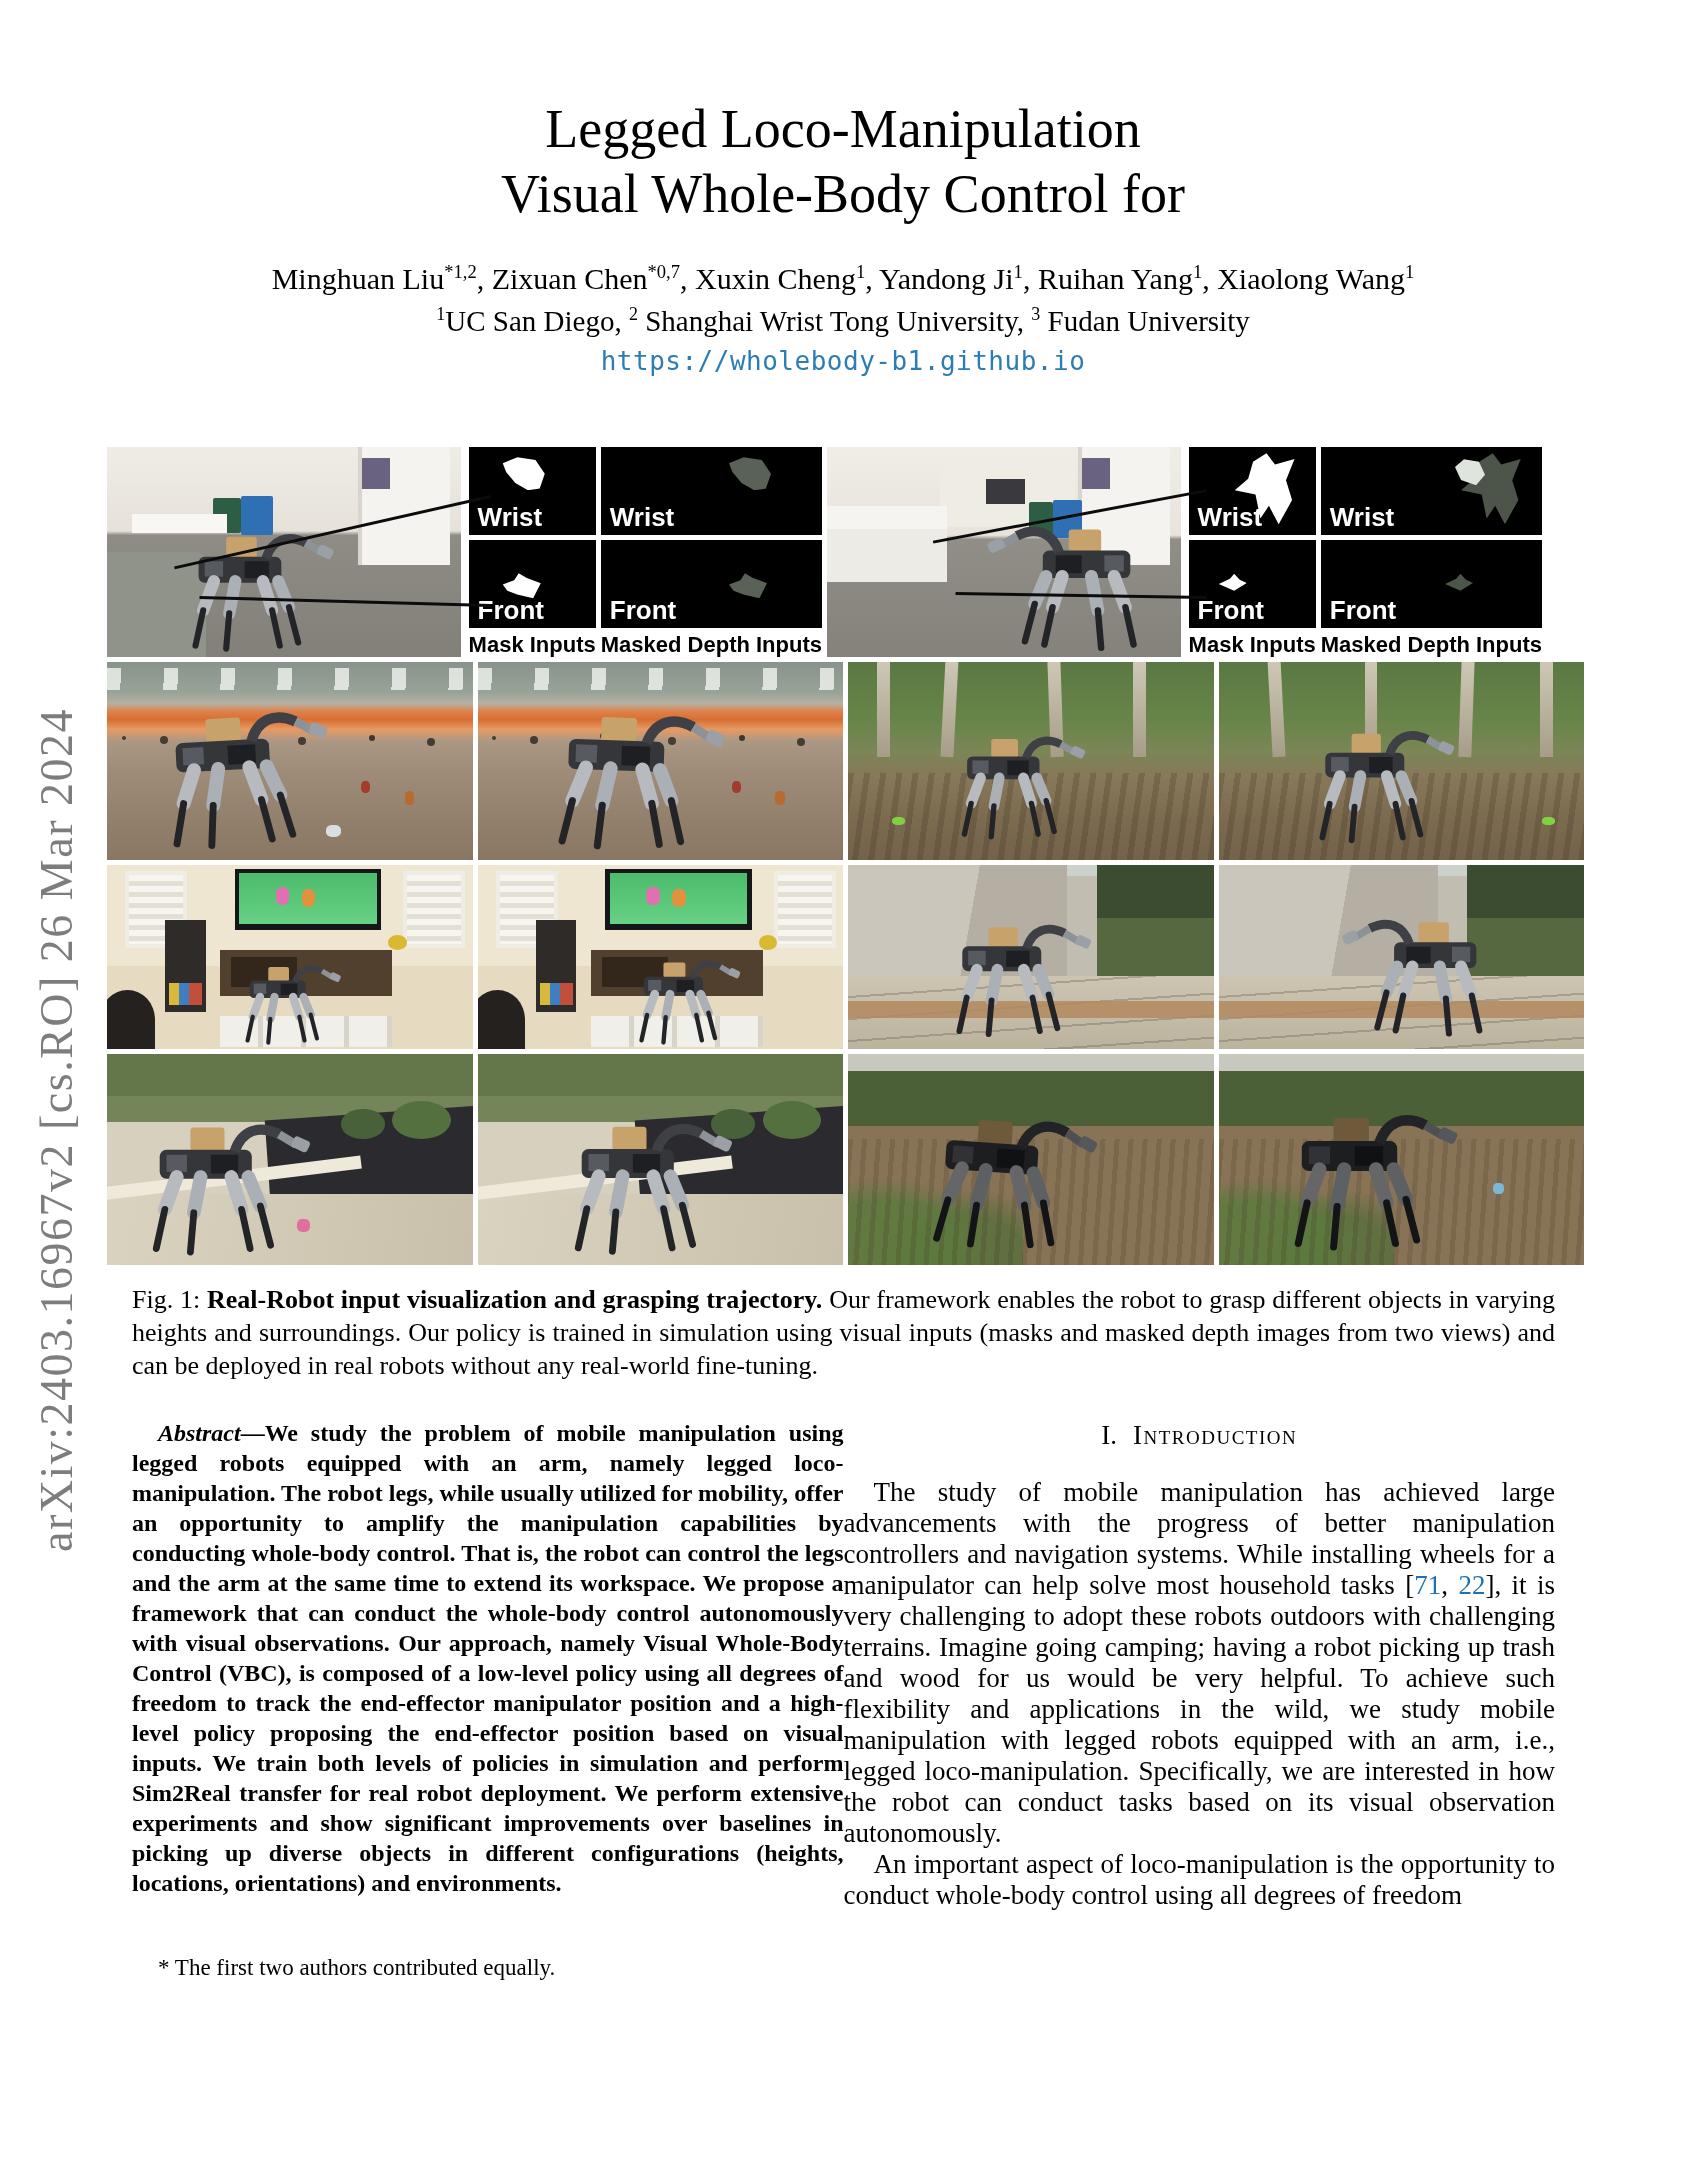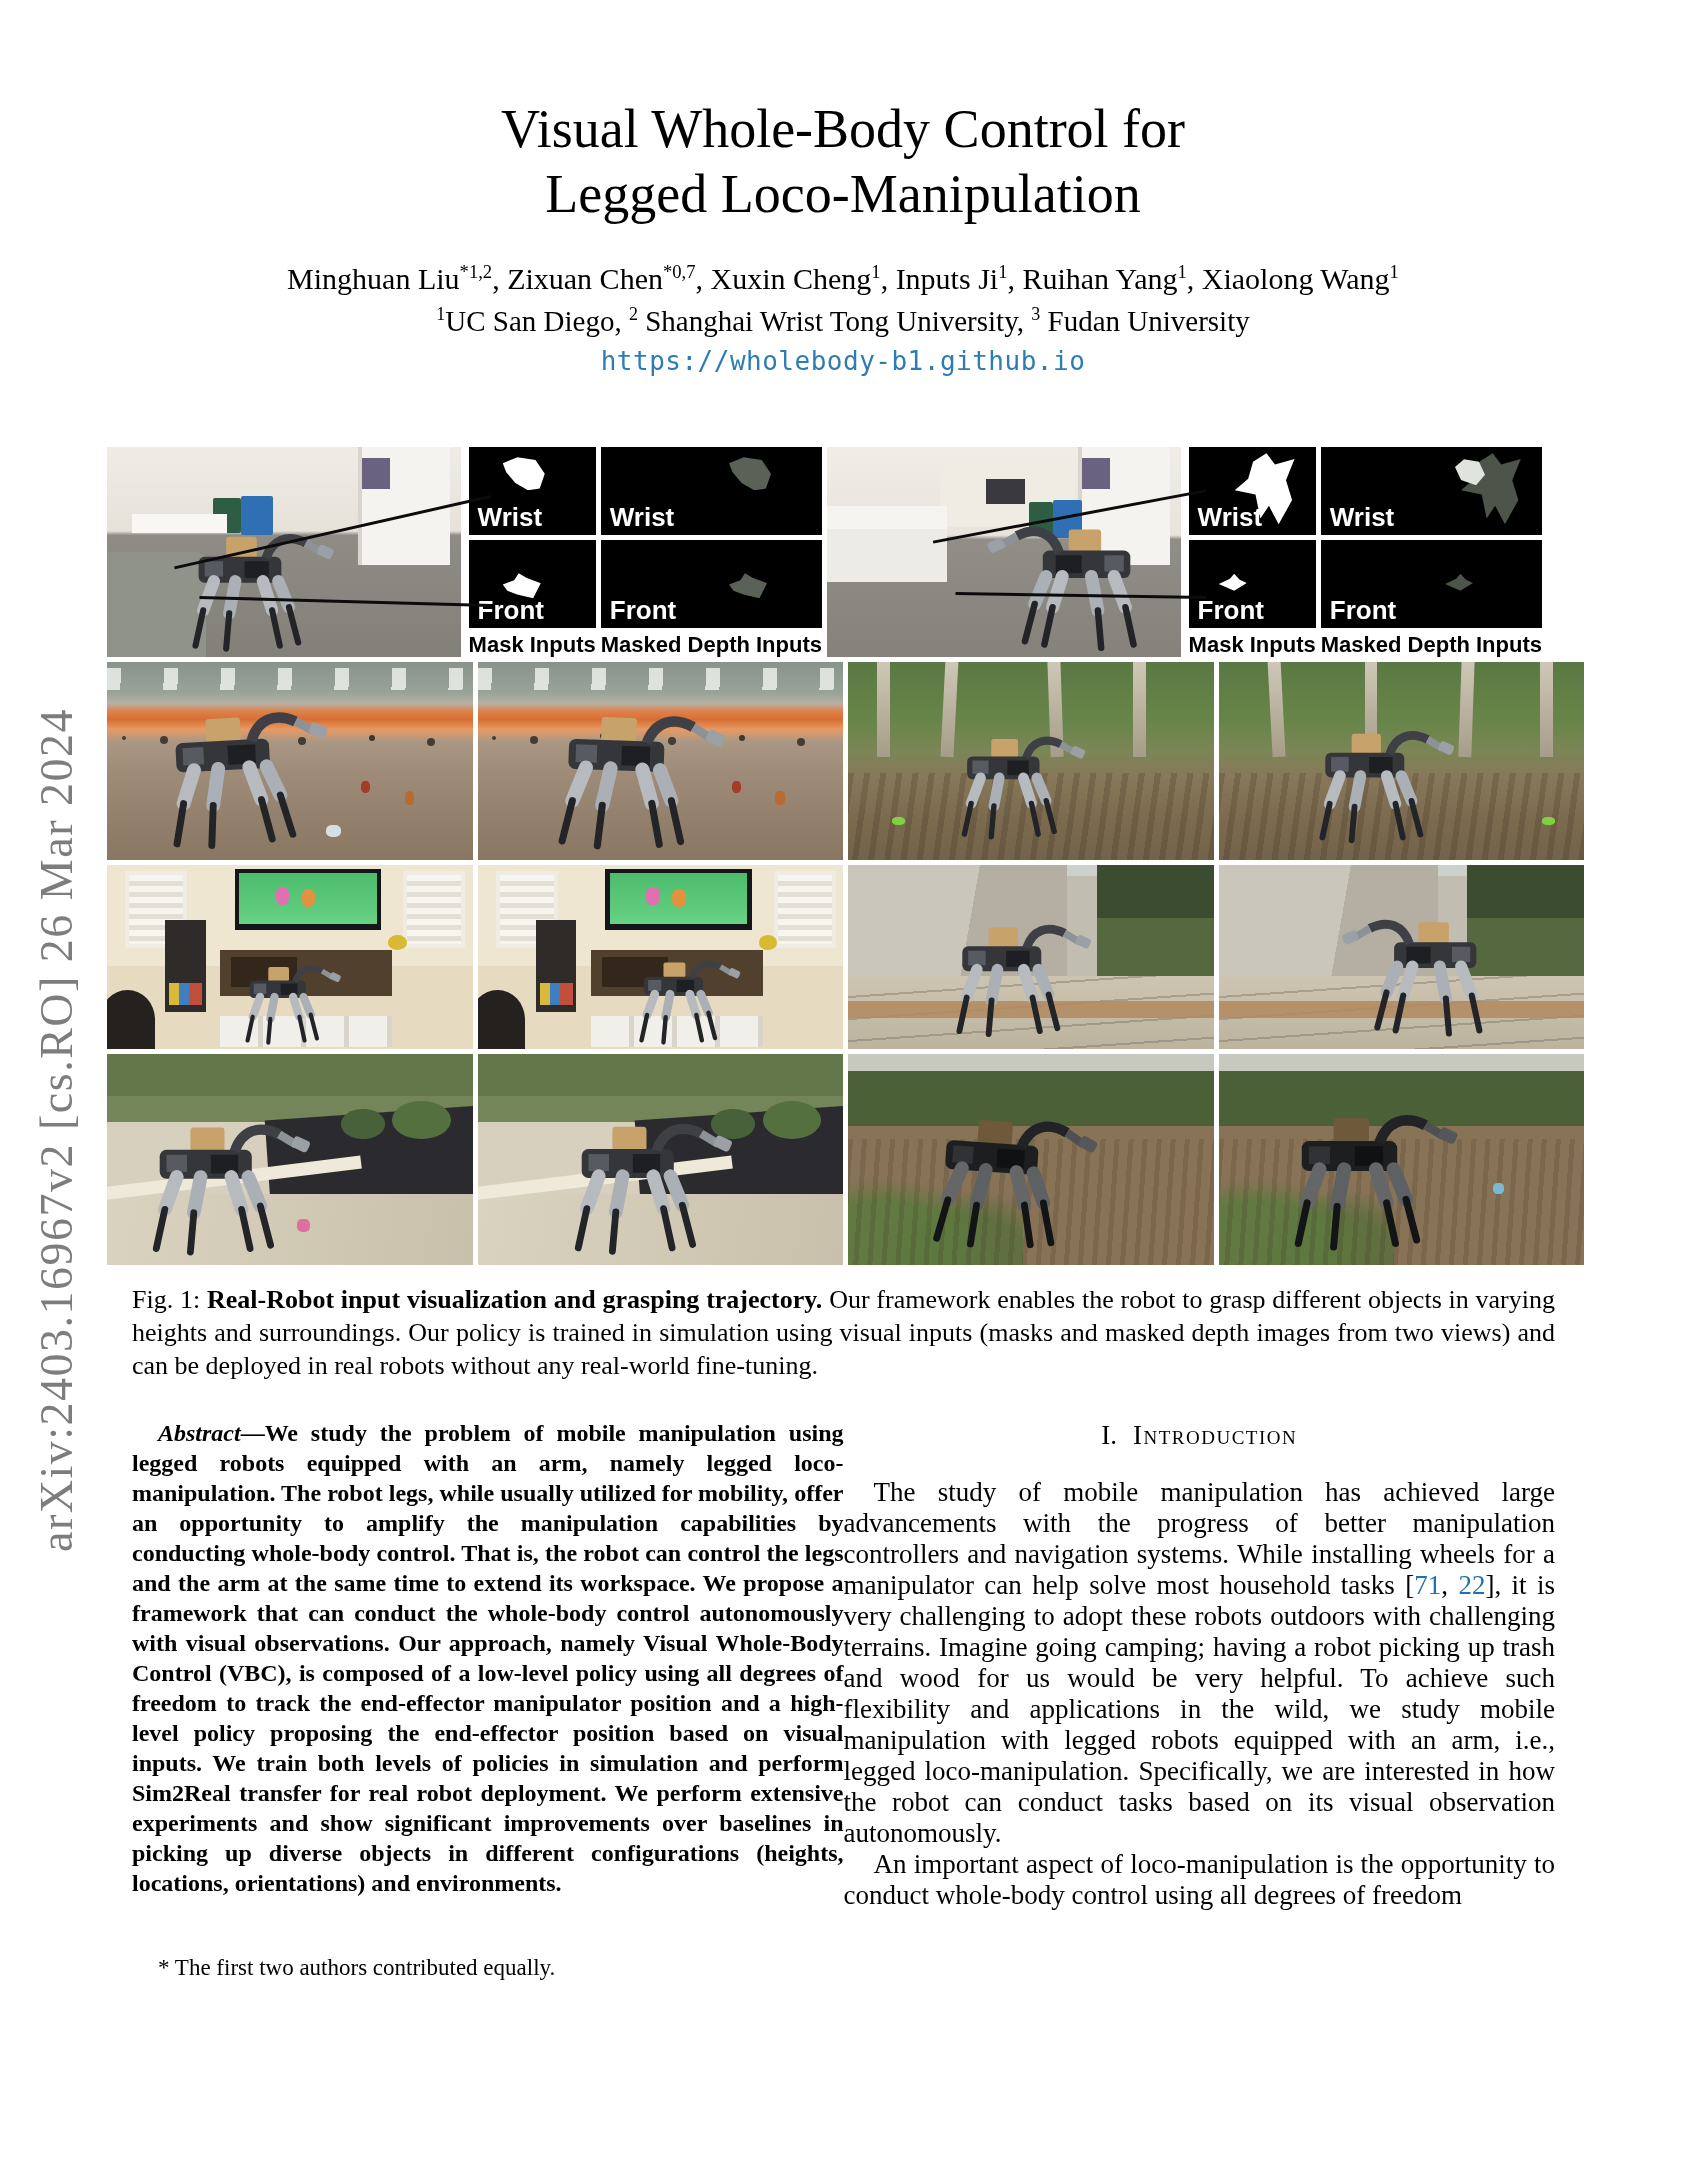--- a/index.html
+++ b/index.html
@@ -181,26 +181,26 @@
       <rect x="96" y="10" width="10" height="7" rx="2" fill="#9aa0a6" transform="rotate(25 100 13)"></rect>
     </symbol>
   </defs>
 </svg>
 
 <div class="page">
 
   <div class="watermark">arXiv:2403.16967v2  [cs.RO]  26 Mar 2024</div>
 
   <div class="title">
+    <div>Legged Loco-Manipulation</div>
     <div>Visual Whole-Body Control for</div>
-    <div>Legged Loco-Manipulation</div>
   </div>
 
   <div class="authors">
-    <span><span>Minghuan Liu</span><sup>*1,2</sup><span>, </span></span><span><span>Zixuan Chen</span><sup>*0,7</sup><span>, </span></span><span><span>Xuxin Cheng</span><sup>1</sup><span>, </span></span><span><span>Inputs Ji</span><sup>1</sup><span>, </span></span><span><span>Ruihan Yang</span><sup>1</sup><span>, </span></span><span><span>Xiaolong Wang</span><sup>1</sup><span></span></span>
+    <span><span>Minghuan Liu</span><sup>*1,2</sup><span>, </span></span><span><span>Zixuan Chen</span><sup>*0,7</sup><span>, </span></span><span><span>Xuxin Cheng</span><sup>1</sup><span>, </span></span><span><span>Yandong Ji</span><sup>1</sup><span>, </span></span><span><span>Ruihan Yang</span><sup>1</sup><span>, </span></span><span><span>Xiaolong Wang</span><sup>1</sup><span></span></span>
   </div>
 
   <div class="affil">
     <span><sup>1</sup><span>UC San Diego, </span></span><span><sup>2</sup><span> Shanghai Wrist Tong University, </span></span><span><sup>3</sup><span> Fudan University</span></span>
   </div>
 
   <div class="url">
     <a href="#" class="urllink">https://wholebody-b1.github.io</a>
   </div>
 

